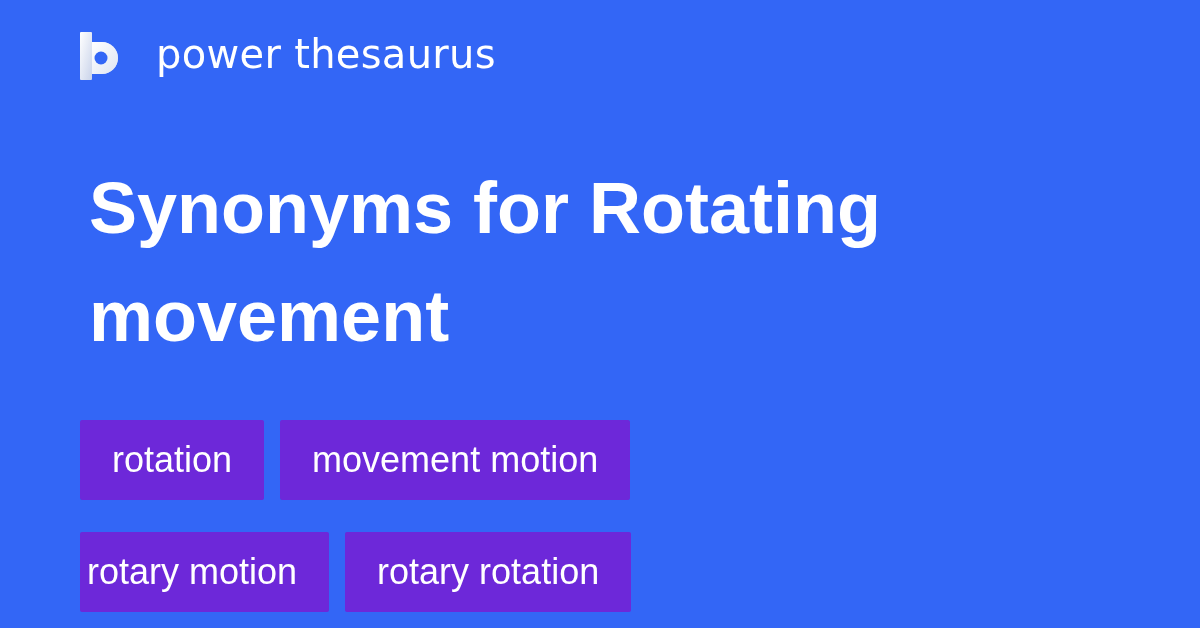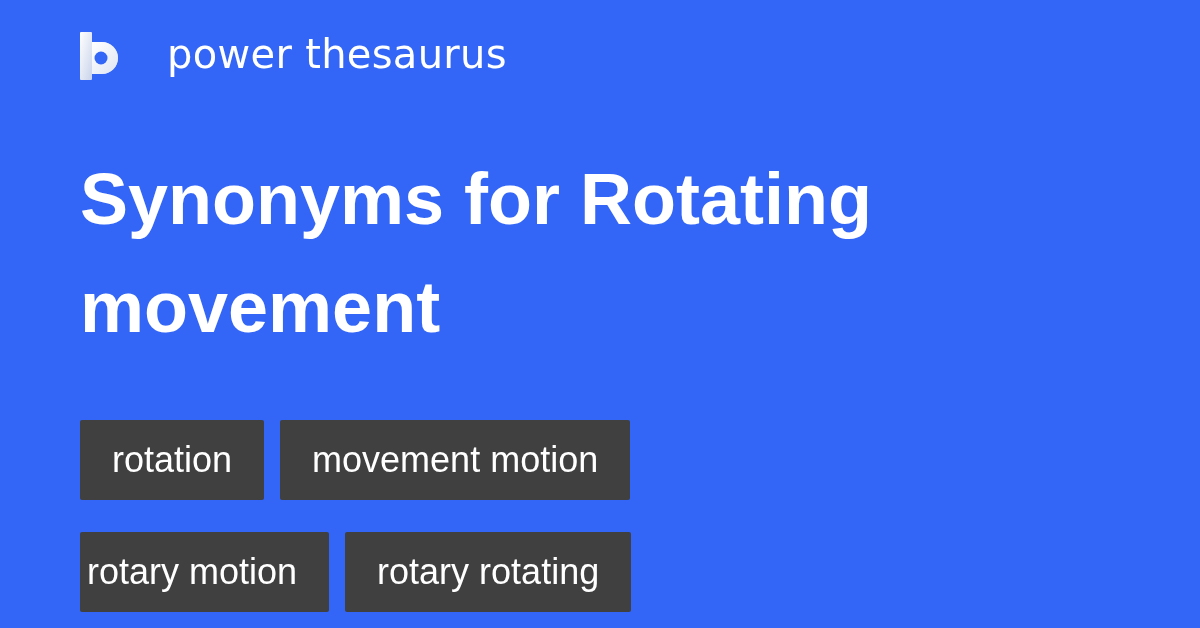--- a/index.html
+++ b/index.html
@@ -22,54 +22,54 @@
       height: 48px;
       display: flex;
       align-items: center;
     }
     .brand-logo {
       width: 40px;
       height: 48px;
       display: block;
     }
     .brand-name {
-      margin-left: 47px;
+      margin-left: 36px;
       font-family: "DejaVu Sans", sans-serif;
       font-size: 40px;
       letter-spacing: 0.3px;
       line-height: 48px;
       color: #ffffff;
       position: relative;
       top: -2px;
     }
     .title {
       position: absolute;
       left: 80px;
       top: 145px;
       width: 1000px;
-      margin: 0;
+      margin: 9px;
       font-family: "Liberation Sans", sans-serif;
       font-weight: bold;
       font-size: 72px;
       line-height: 108px;
       color: #ffffff;
     }
     .tags {
       position: absolute;
       left: 80px;
       top: 420px;
       width: 1040px;
       display: flex;
       flex-wrap: wrap;
       gap: 16px 16px;
     }
     .tag {
       height: 80px;
       padding: 0 32px;
-      background: #404040;
+      background: #6d28d9;
       border-radius: 2px;
       display: flex;
       align-items: center;
       font-family: "Liberation Sans", sans-serif;
       font-size: 36px;
       color: #ffffff;
       box-sizing: border-box;
       cursor: pointer;
       white-space: nowrap;
     }
@@ -93,14 +93,14 @@
   <span class="brand-name">power thesaurus</span>
 </div>
 
 <h1 class="title">Synonyms for Rotating movement</h1>
 
 <div class="tags" style="row-gap: 16px;">
   <div class="tag">rotation</div>
   <div class="tag">movement motion</div>
     <div style="flex-basis: 100%; height: 0px;"></div>
   <div class="tag" style="flex-basis:auto;padding-left:7px;">rotary motion</div>
-  <div class="tag">rotary rotating</div>
+  <div class="tag">rotary rotation</div>
 </div>
 
 </body></html>

